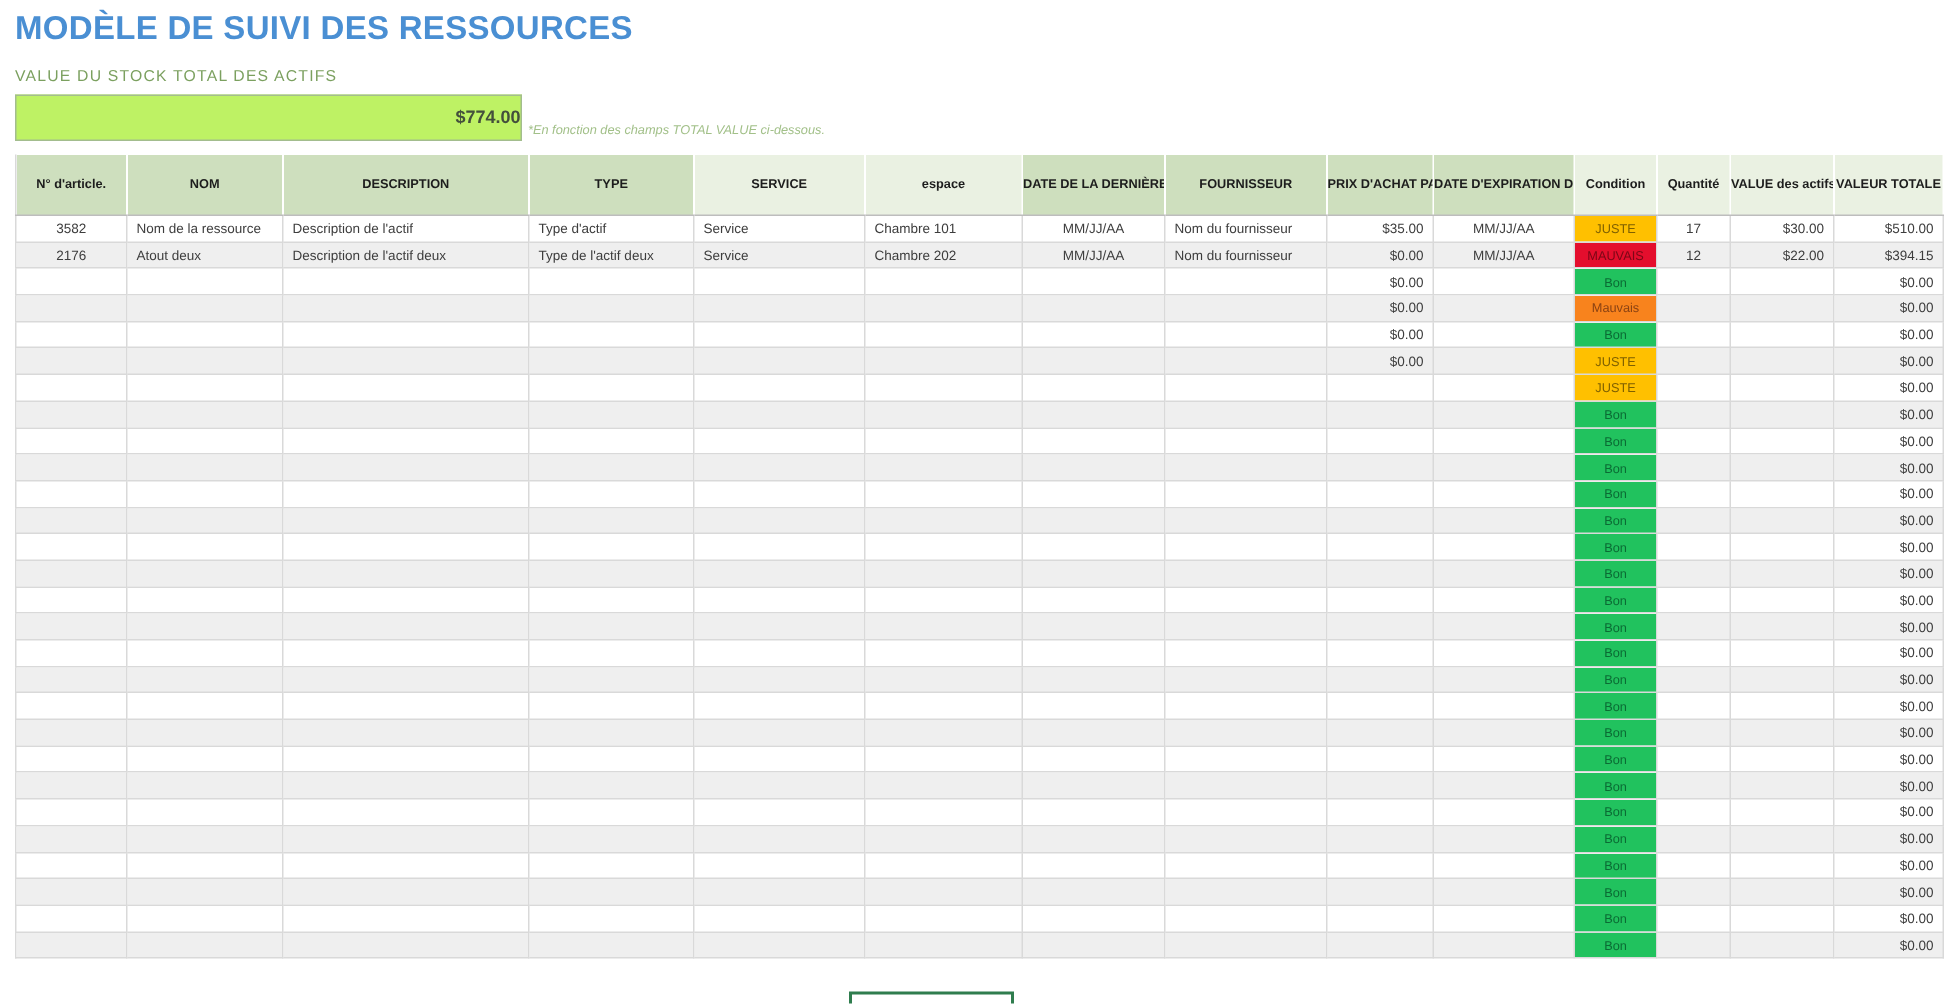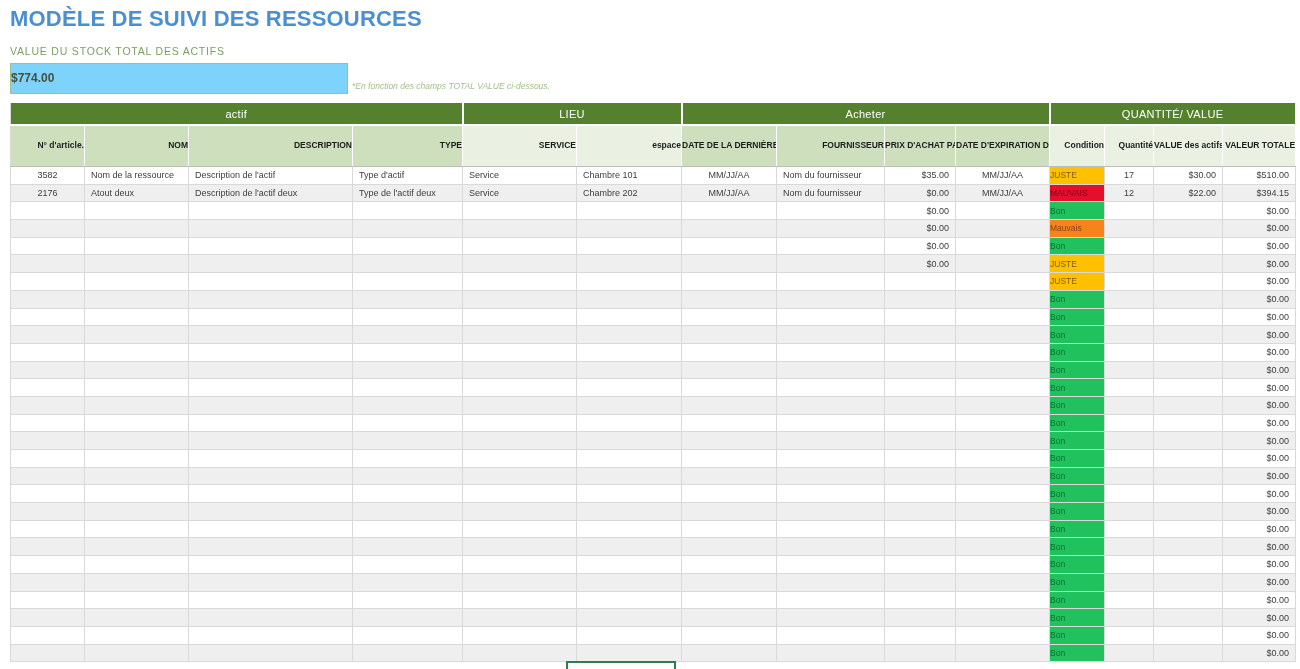--- a/index.html
+++ b/index.html
@@ -10,57 +10,57 @@
   .page-title{
     position:absolute;left:10px;top:6px;margin:0;
     font-size:22px;font-weight:bold;color:#4a8fd3;letter-spacing:.2px;
   }
   .stock-label{
     position:absolute;left:10px;top:45px;width:340px;
     text-align:left;font-size:10.5px;letter-spacing:.8px;color:#7ba05f;
   }
   .stock-box{
     position:absolute;left:10px;top:63px;width:336px;height:29px;
-    background:#7dd3fc;border:1px solid #a3bd8e;
-    text-align:left;line-height:29px;font-size:12px;font-weight:bold;color:#44503c;
+    background:#bef264;border:1px solid #a3bd8e;
+    text-align:right;line-height:29px;font-size:12px;font-weight:bold;color:#44503c;
   }
   .stock-note{
     position:absolute;left:352px;top:81px;
     font-size:8.5px;font-style:italic;color:#a2c089;text-align:right;
   }
   table.grid{
     position:absolute;left:10px;top:103px;width:1285px;
     border-collapse:collapse;table-layout:fixed;
   }
   table.grid th, table.grid td{
     overflow:hidden;white-space:nowrap;padding:0;
   }
   th.group{
     background:#55812f;color:#ffffff;font-weight:400;font-size:11px;
     height:21px;border-right:2px solid #ffffff;border-bottom:2px solid #ffffff;
     letter-spacing:.3px;
   }
   th.sub{
     height:40px;font-size:8.5px;font-weight:bold;color:#1d1d1d;
     border-right:1px solid #ffffff;border-bottom:1px solid #bdbdbd;
-    padding:0 3px;line-height:1.3;white-space:normal;text-align:right;
+    padding:0 3px;line-height:1.3;white-space:normal;text-align:center;
   }
   th.sub.g0, th.sub.g2{background:#cedfbe;}
   th.sub.g1, th.sub.g3{background:#eaf1e2;}
   td.cell{
     height:16.7px;font-size:9px;color:#3d3d3d;
     border-right:1px solid #d9d9d9;border-bottom:1px solid #d9d9d9;
     background:#ffffff;
   }
   tr.alt td.cell{background:#efefef;}
   td.first, th.first{border-left:1px solid #d9d9d9;}
   .a-c{text-align:center;}
   .a-r{text-align:right;padding-right:6px !important;}
   .a-l{text-align:left;padding-left:6px !important;}
-  td.cond{text-align:left;font-size:8.5px;}
+  td.cond{text-align:center;font-size:8.5px;}
   .selected-cell{
     position:absolute;left:566px;top:661px;width:110px;height:16px;
     background:#ffffff;border:2px solid #2f7d4e;box-sizing:border-box;
   }
 </style>
 </head>
 <body>
 
 <h1 class="page-title">MODÈLE DE SUIVI DES RESSOURCES</h1>
 
@@ -82,26 +82,20 @@
       <col style="width: 108px;">
       <col style="width: 71px;">
       <col style="width: 94px;">
       <col style="width: 55px;">
       <col style="width: 49px;">
       <col style="width: 69px;">
       <col style="width: 73px;">
     </colgroup>
   <thead>
     <tr>
-        <th class="group first" colspan="4">actif</th>
-        <th class="group" colspan="2">LIEU</th>
-        <th class="group" colspan="4">Acheter</th>
-        <th class="group" colspan="4">QUANTITÉ/ VALUE</th>
-      </tr>
-    <tr>
         <th class="sub g0 first">N° d'article.</th>
         <th class="sub g0">NOM</th>
         <th class="sub g0">DESCRIPTION</th>
         <th class="sub g0">TYPE</th>
         <th class="sub g1">SERVICE</th>
         <th class="sub g1">espace</th>
         <th class="sub g2">DATE DE LA DERNIÈRE COMMANDE</th>
         <th class="sub g2">FOURNISSEUR</th>
         <th class="sub g2">PRIX D'ACHAT PAR ARTICLE</th>
         <th class="sub g2">DATE D'EXPIRATION DE LA GARANTIE</th>

